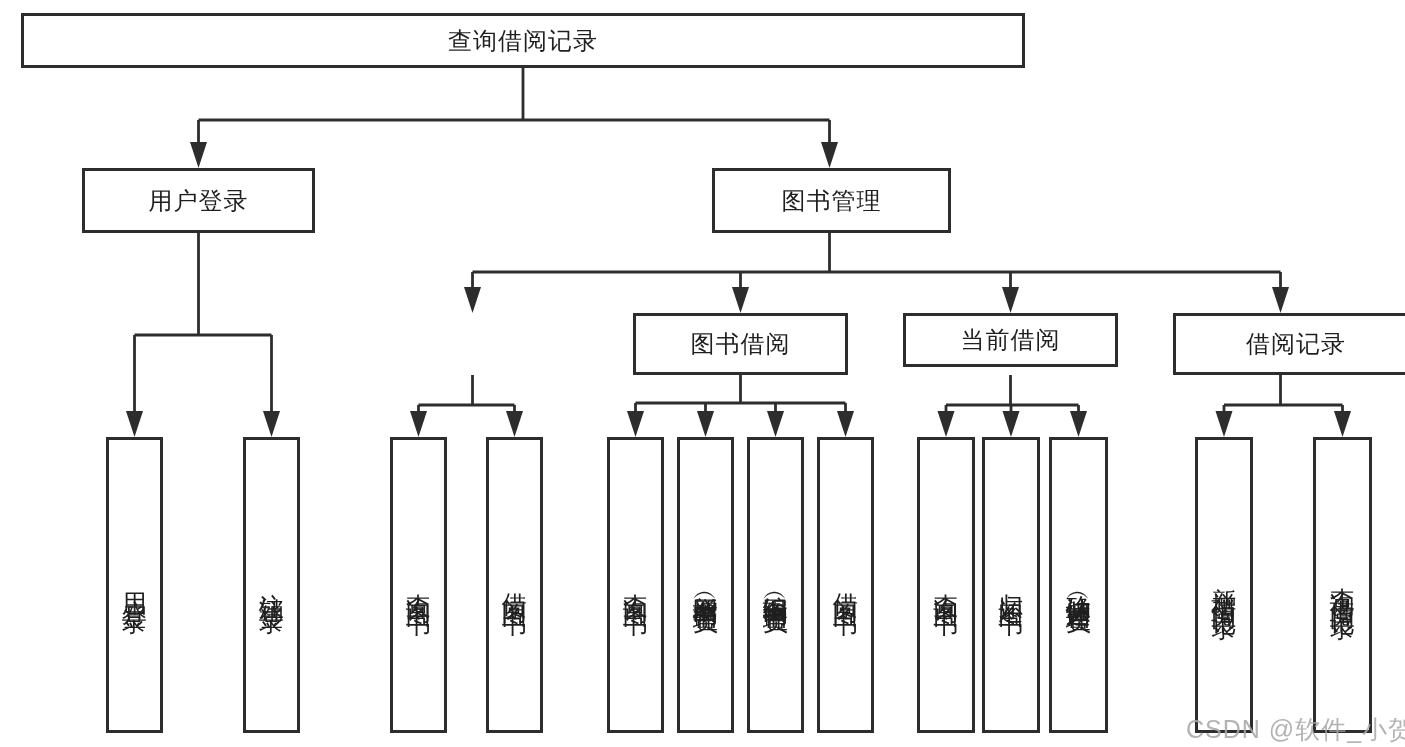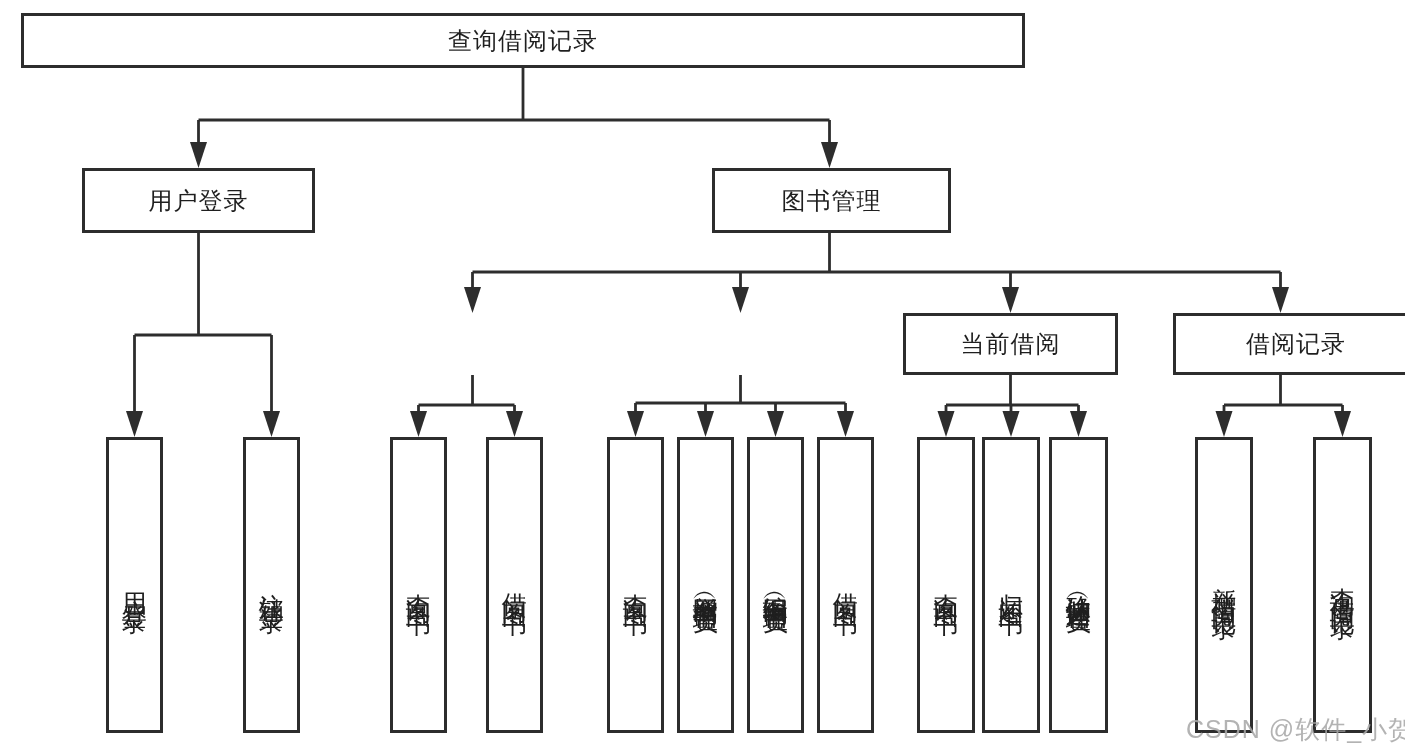--- a/index.html
+++ b/index.html
@@ -116,21 +116,24 @@
     <span class="hlabel">查询借阅记录</span>
   </div>
 
   <div class="box box-h" style="left:82px;top:168px;width:233px;height:65px">
     <span class="hlabel">用户登录</span>
   </div>
   <div class="box box-h" style="left:712px;top:168px;width:239px;height:65px">
     <span class="hlabel">图书管理</span>
   </div>
 
-  <div class="box box-h" style="left:903px;top:313px;width:215px;height:62px">
+  <div class="box box-h" style="left:633px;top:313px;width:215px;height:62px">
+    <span class="hlabel">图书借阅</span>
+  </div>
+  <div class="box box-h" style="left:903px;top:313px;width:215px;height:54px">
     <span class="hlabel">当前借阅</span>
   </div>
   <div class="box box-h" style="left:1173px;top:313px;width:246px;height:62px">
     <span class="hlabel">借阅记录</span>
   </div>
 
   <div class="box box-v" style="left:106px;width:57px">
     <span class="vlabel">用户登录</span>
   </div>
   <div class="box box-v" style="left:243px;width:57px">

